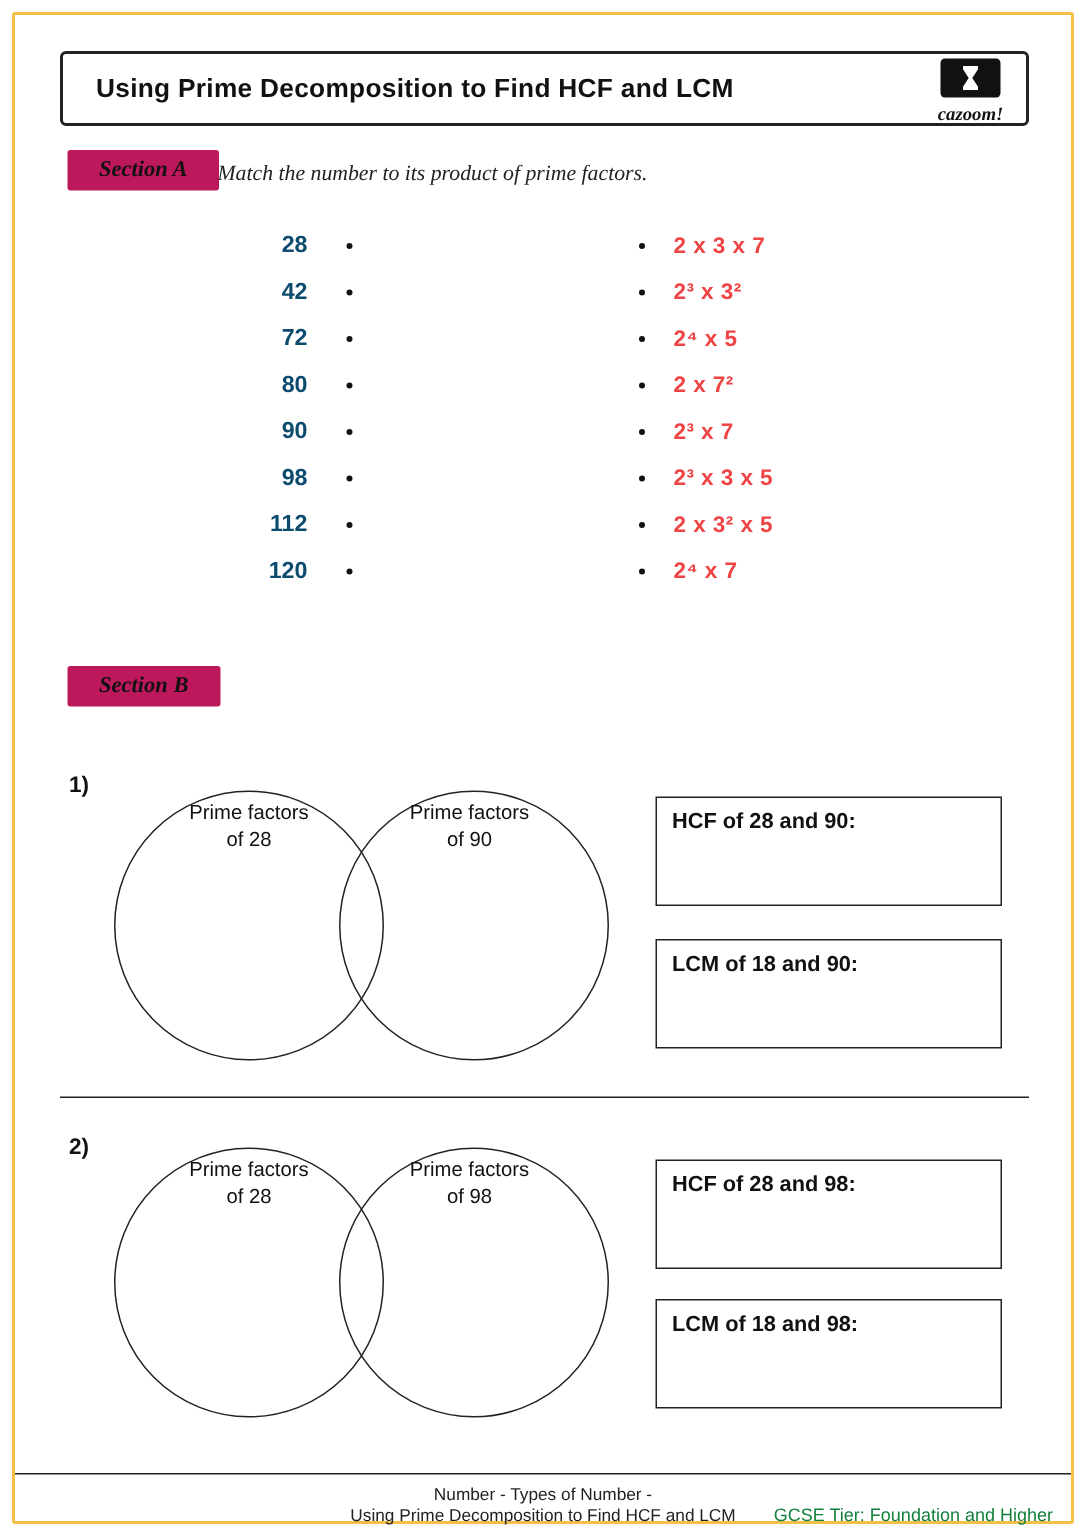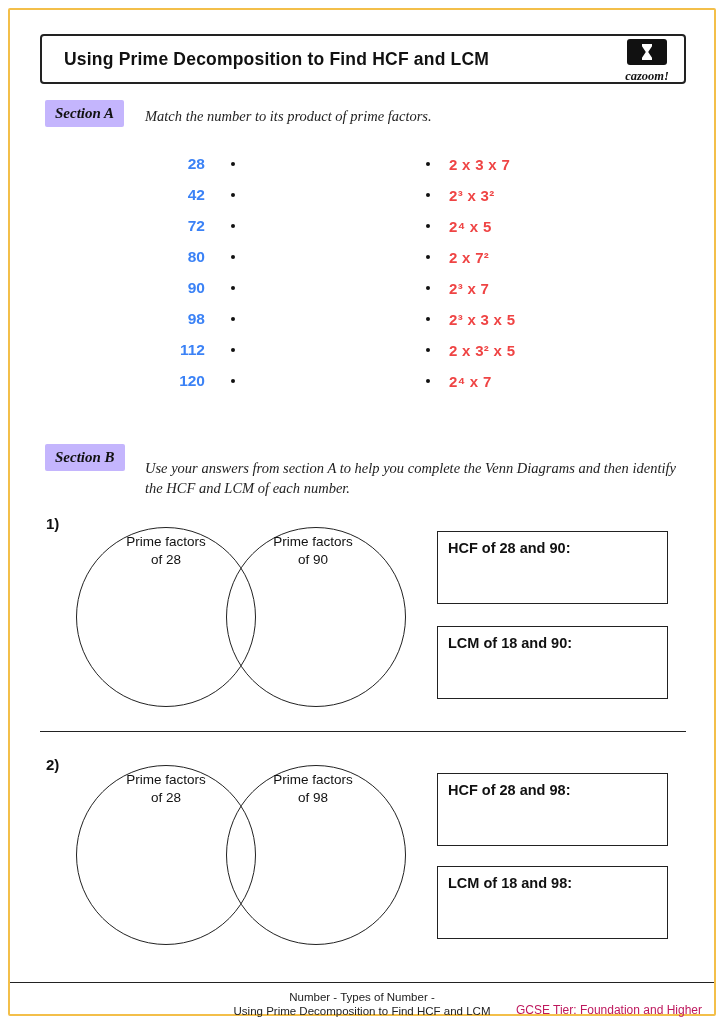--- a/index.html
+++ b/index.html
@@ -29,40 +29,40 @@
     width:40px; height:26px; background:#111; border-radius:3px; margin:0 auto;
     display:flex; align-items:center; justify-content:center;
   }
   .logo-text {
     font-family:"Liberation Serif", serif; font-style:italic; font-weight:bold;
     font-size:12.5px; margin-top:4px; color:#111;
   }
 
   
   .section-label {
-    position:absolute; left:45px; background:#c4b5fd; padding:5px 10px;
+    position:absolute; left:45px; background:#be185d; padding:5px 21px;
     font-family:"Liberation Serif", serif; font-style:italic; font-weight:bold;
     font-size:15px; color:#111; border-radius:2px;
   }
   .section-label.a { top:100px; }
   .section-label.b { top:444px; }
   .instruction {
     position:absolute; left:145px; font-family:"Liberation Serif", serif;
     font-style:italic; font-size:14.5px; color:#222; line-height:1.4;
   }
   .instruction.a { top:106px; }
   .instruction.b { top:458px; width:535px; }
 
   
   .match-list { position:absolute; left:0; top:148px; width:724px; }
   .match-row { position:relative; height:31px; }
   .match-num {
     position:absolute; left:148px; width:57px; text-align:right;
     top:50%; transform:translateY(-50%);
-    font-size:15.5px; font-weight:bold; color:#3b82f6;
+    font-size:15.5px; font-weight:bold; color:#0c4a6e;
   }
   .dot {
     position:absolute; top:50%; transform:translateY(-50%);
     width:4px; height:4px; border-radius:50%; background:#111;
   }
   .dot.l { left:231px; }
   .dot.r { left:426px; }
   .match-prod {
     position:absolute; left:449px; top:50%; transform:translateY(-50%);
     font-size:15px; font-weight:bold; color:#ef4444; letter-spacing:0.3px;
@@ -95,21 +95,21 @@
   .footer-line {
     position:absolute; left:10px; top:982px; width:704px; height:0;
     border-top:1.5px solid #222;
   }
   .footer-left { position:absolute; left:22px; top:988px; font-size:12px; line-height:15px; color:#222; }
   .footer-link { color:#222; text-decoration:underline; cursor:pointer; }
   .footer-center {
     position:absolute; left:212px; top:990px; width:300px; text-align:center;
     font-size:11.5px; line-height:14px; color:#222;
   }
-  .footer-right { position:absolute; right:22px; top:1003px; font-size:12px; color:#be185d; }
+  .footer-right { position:absolute; right:22px; top:1003px; font-size:12px; color:#15803d; }
 </style>
 </head>
 <body>
 
 <div class="page">
   <div class="page-border"></div>
 
   <div class="header-box">
     <div class="page-title">Using Prime Decomposition to Find HCF and LCM</div>
     <div class="logo">
@@ -170,21 +170,20 @@
     </div>
     <div class="match-row">
       <span class="match-num">120</span>
       <span class="dot l"></span>
       <span class="dot r"></span>
       <span class="match-prod">2⁴ x 7</span>
     </div>
   </div>
 
   <div class="section-label b">Section B</div>
-  <div class="instruction b">Use your answers from section A to help you complete the Venn Diagrams and then identify the HCF and LCM of each number.</div>
 
   <div>
     <div class="problem-index" style="left:46px; top:515px;">1)</div>
     <div class="venn-circle" style="left:76px; top:527px;"></div>
     <div class="venn-circle" style="left:226px; top:527px;"></div>
     <div class="venn-label" style="left:101px; top:533px;">
       <span>Prime factors</span>
       <span>of 28</span>
     </div>
     <div class="venn-label" style="left:248px; top:533px;">

